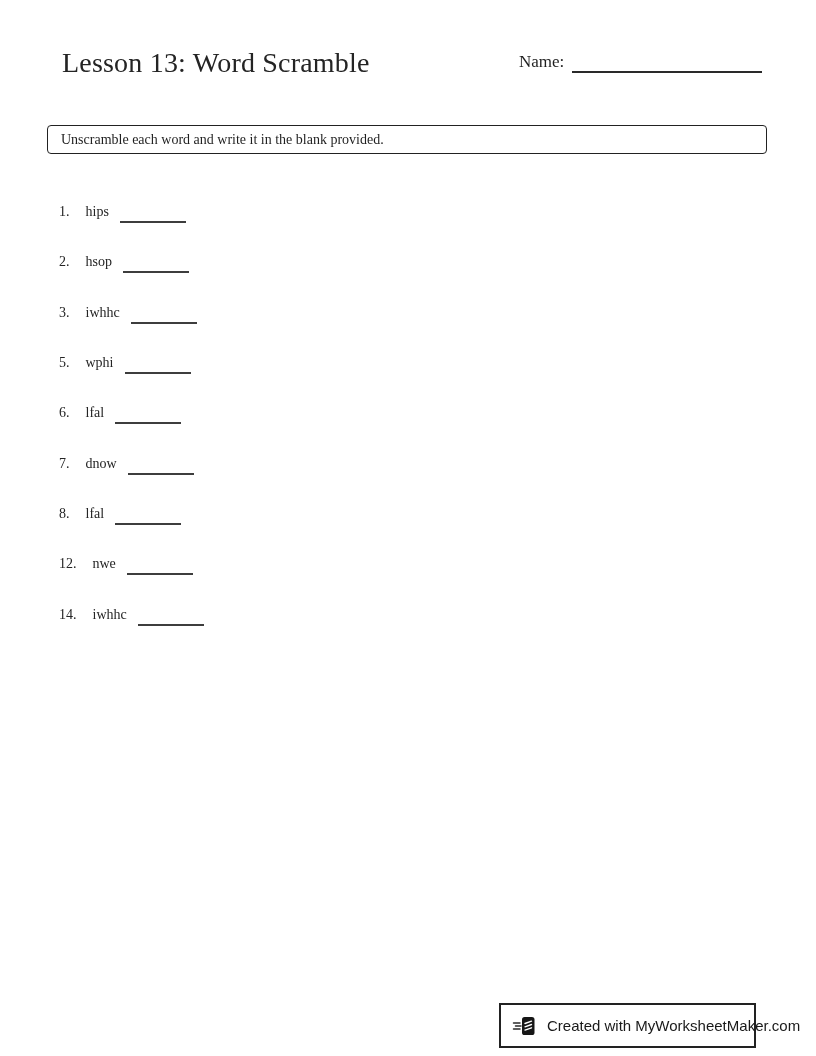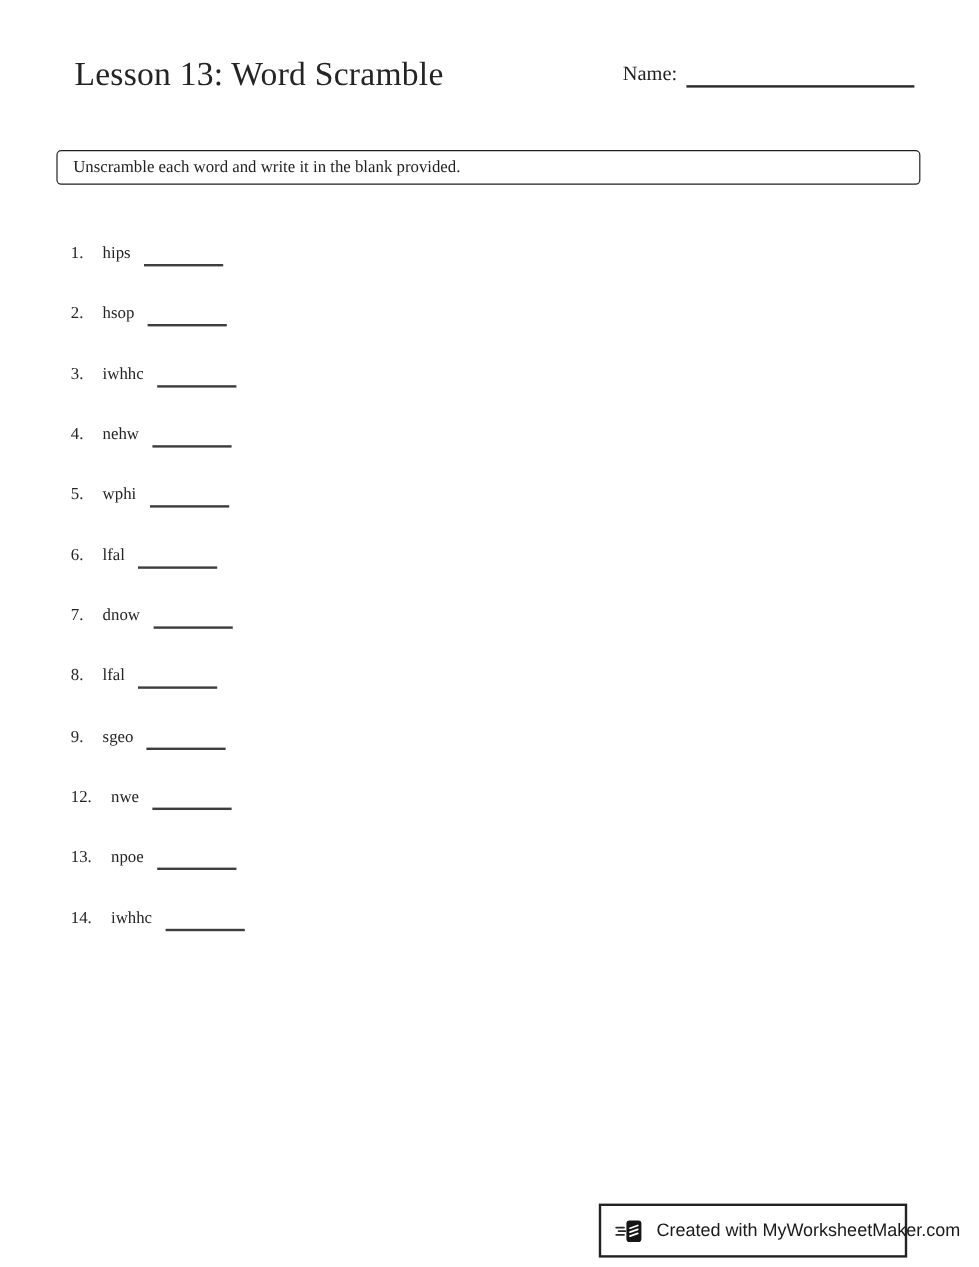--- a/index.html
+++ b/index.html
@@ -126,28 +126,25 @@
   </div>
 
   <div class="instructions-box">
     <span>Unscramble each word and write it in the blank provided.</span>
   </div>
 
   <ol class="items">
     <li class="item"><span class="num">1.</span><span class="word">hips</span><span class="blank"></span></li>
     <li class="item"><span class="num">2.</span><span class="word">hsop</span><span class="blank"></span></li>
     <li class="item"><span class="num">3.</span><span class="word">iwhhc</span><span class="blank"></span></li>
-    <li class="item"><span class="num">4.</span><span class="word">nehw</span><span class="blank"></span></li>
     <li class="item"><span class="num">5.</span><span class="word">wphi</span><span class="blank"></span></li>
     <li class="item"><span class="num">6.</span><span class="word">lfal</span><span class="blank"></span></li>
     <li class="item"><span class="num">7.</span><span class="word">dnow</span><span class="blank"></span></li>
     <li class="item"><span class="num">8.</span><span class="word">lfal</span><span class="blank"></span></li>
-    <li class="item"><span class="num">9.</span><span class="word">sgeo</span><span class="blank"></span></li>
     <li class="item"><span class="num">12.</span><span class="word">nwe</span><span class="blank"></span></li>
-    <li class="item"><span class="num">13.</span><span class="word">npoe</span><span class="blank"></span></li>
     <li class="item"><span class="num">14.</span><span class="word">iwhhc</span><span class="blank"></span></li>
   </ol>
 
   <div class="footer-badge">
     <svg class="logo-icon" width="26" height="26" viewBox="0 0 26 26">
       <g stroke="#2a2a2a" stroke-width="1.5" stroke-linecap="round">
         <line x1="1.5" y1="10" x2="8" y2="10"></line>
         <line x1="3.5" y1="13" x2="9" y2="13"></line>
         <line x1="1.5" y1="16" x2="8" y2="16"></line>
       </g>

